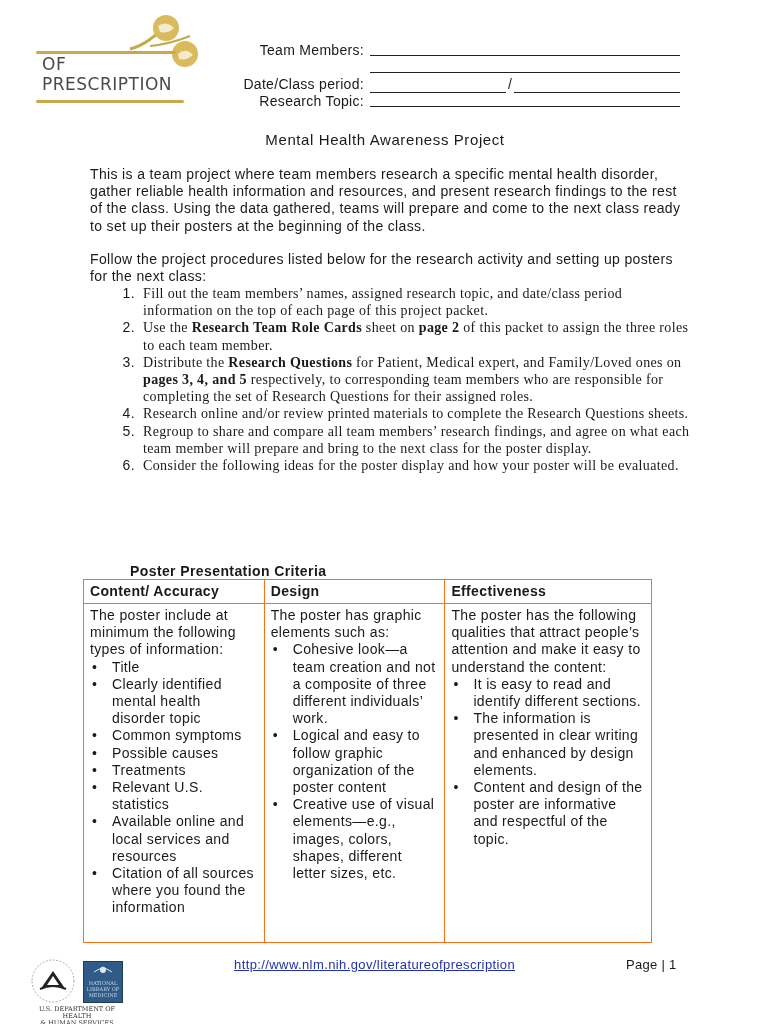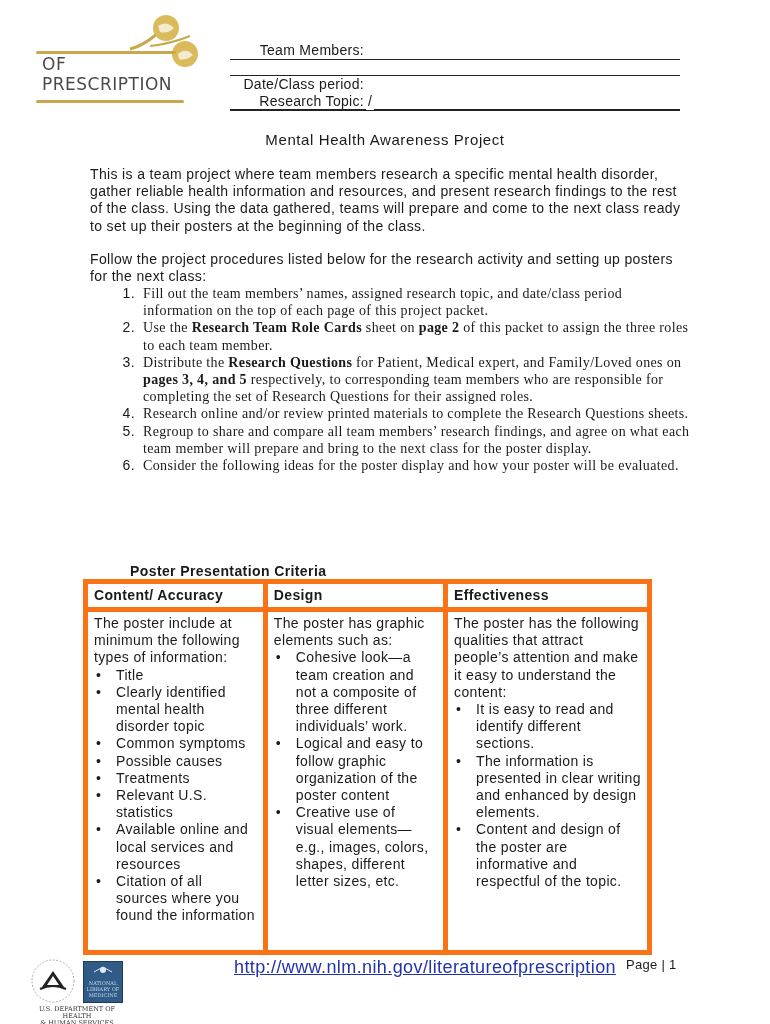--- a/index.html
+++ b/index.html
@@ -3,45 +3,45 @@
 <meta charset="utf-8">
 <style>
   html, body { margin: 0; padding: 0; background: #ffffff; }
   body { width: 770px; height: 1024px; position: relative; overflow: hidden;
          font-family: "Liberation Sans", sans-serif; color: #1a1a1a; }
   .logo { position: absolute; left: 30px; top: 14px; width: 170px; height: 92px; }
   .logo-text { position: absolute; left: 12px; top: 40px; font-family: "DejaVu Sans", sans-serif;
                font-size: 17px; letter-spacing: 0.5px; color: #4a4a4a; line-height: 20px; font-weight: normal; }
   .logo-bar { position: absolute; left: 6px; height: 3px; background: #c8a84a; border-radius: 2px; }
   .header-fields { position: absolute; left: 230px; top: 42px; width: 450px; font-size: 14px; letter-spacing: 0.3px; }
-  .hf-row { display: flex; height: 17px; line-height: 17px; margin-bottom: 0; flex-direction: column; }
+  .hf-row { display: flex; height: 17px; line-height: 17px; margin-bottom: 0; }
   .hf-label { width: 134px; text-align: right; padding-right: 6px; white-space: nowrap; }
   .hf-line { flex: 1; border-bottom: 1px solid #222; height: 13px; }
   .hf-split { flex: 1; display: flex; align-items: flex-end; }
   .hf-split .a { width: 136px; border-bottom: 1px solid #222; height: 13px; }
   .hf-split .slash { width: 8px; text-align: center; }
   .hf-split .b { flex: 1; border-bottom: 1px solid #222; height: 13px; }
   .title { position: absolute; left: 0; width: 770px; top: 131px; text-align: center;
            font-weight: normal; font-size: 15px; letter-spacing: 0.6px; }
   .para { position: absolute; left: 90px; width: 600px; font-size: 14px; line-height: 17.2px; letter-spacing: 0.35px; }
   .steps { position: absolute; left: 90px; top: 285px; width: 600px; font-size: 14px; line-height: 17.2px; letter-spacing: 0.35px; margin: 0; padding: 0; list-style: none; }
   .steps li { display: flex; }
   .steps .num { width: 45px; text-align: right; padding-right: 8px; flex-shrink: 0; }
   .steps .txt { flex: 1; font-family: Liberation Serif, serif; }
   .crit-title { position: absolute; left: 90px; top: 563px; font-weight: bold; font-size: 14px; letter-spacing: 0.4px; margin-left: 40px; }
   table.crit { position: absolute; left: 83px; top: 579px; width: 569px; border-collapse: collapse;
                font-size: 14px; line-height: 17.2px; letter-spacing: 0.35px; }
-  table.crit th, table.crit td { border: 5px solid #f97316; vertical-align: top; text-align: left; padding: 3px 6px 2px 6px; }
+  table.crit th, table.crit td { border: 1px solid #f97316; vertical-align: top; text-align: left; padding: 3px 6px 2px 6px; }
   table.crit th { font-weight: bold; height: 18px; }
   table.crit td { height: 333px; }
   .col1 { width: 168px; } .col2 { width: 168px; } .col3 { width: 194px; }
   .blist { margin: 0; padding: 0; list-style: none; }
   .blist li { display: flex; }
   .blist .dot { width: 20px; flex-shrink: 0; padding-left: 2px; }
-  .footer-url { position: absolute; left: 234px; top: 957px; font-size: 18px; color: #2233aa; text-decoration: underline; letter-spacing: 0.4px; }
+  .footer-url { position: absolute; left: 234px; top: 957px; font-size: 13px; color: #2233aa; text-decoration: underline; letter-spacing: 0.4px; }
   .footer-page { position: absolute; left: 626px; top: 957px; font-size: 13px; letter-spacing: 0.3px; }
   .nih-logo { position: absolute; left: 28px; top: 957px; width: 50px; height: 48px; }
   .nlm-logo { position: absolute; left: 83px; top: 961px; width: 38px; height: 40px; background: #2f5b86; border: 1px solid #1d3a58; }
   .nlm-logo span { display: block; color: #c8d8ea; font-size: 5px; text-align: center; line-height: 6px; font-family: "DejaVu Serif", serif; }
   .hhs { position: absolute; left: 25px; top: 1006px; font-family: "DejaVu Serif", serif; font-size: 6.5px; line-height: 7px; text-align: center; width: 104px; color: #333; }
 </style>
 </head>
 <body>
 
 <div class="logo">

